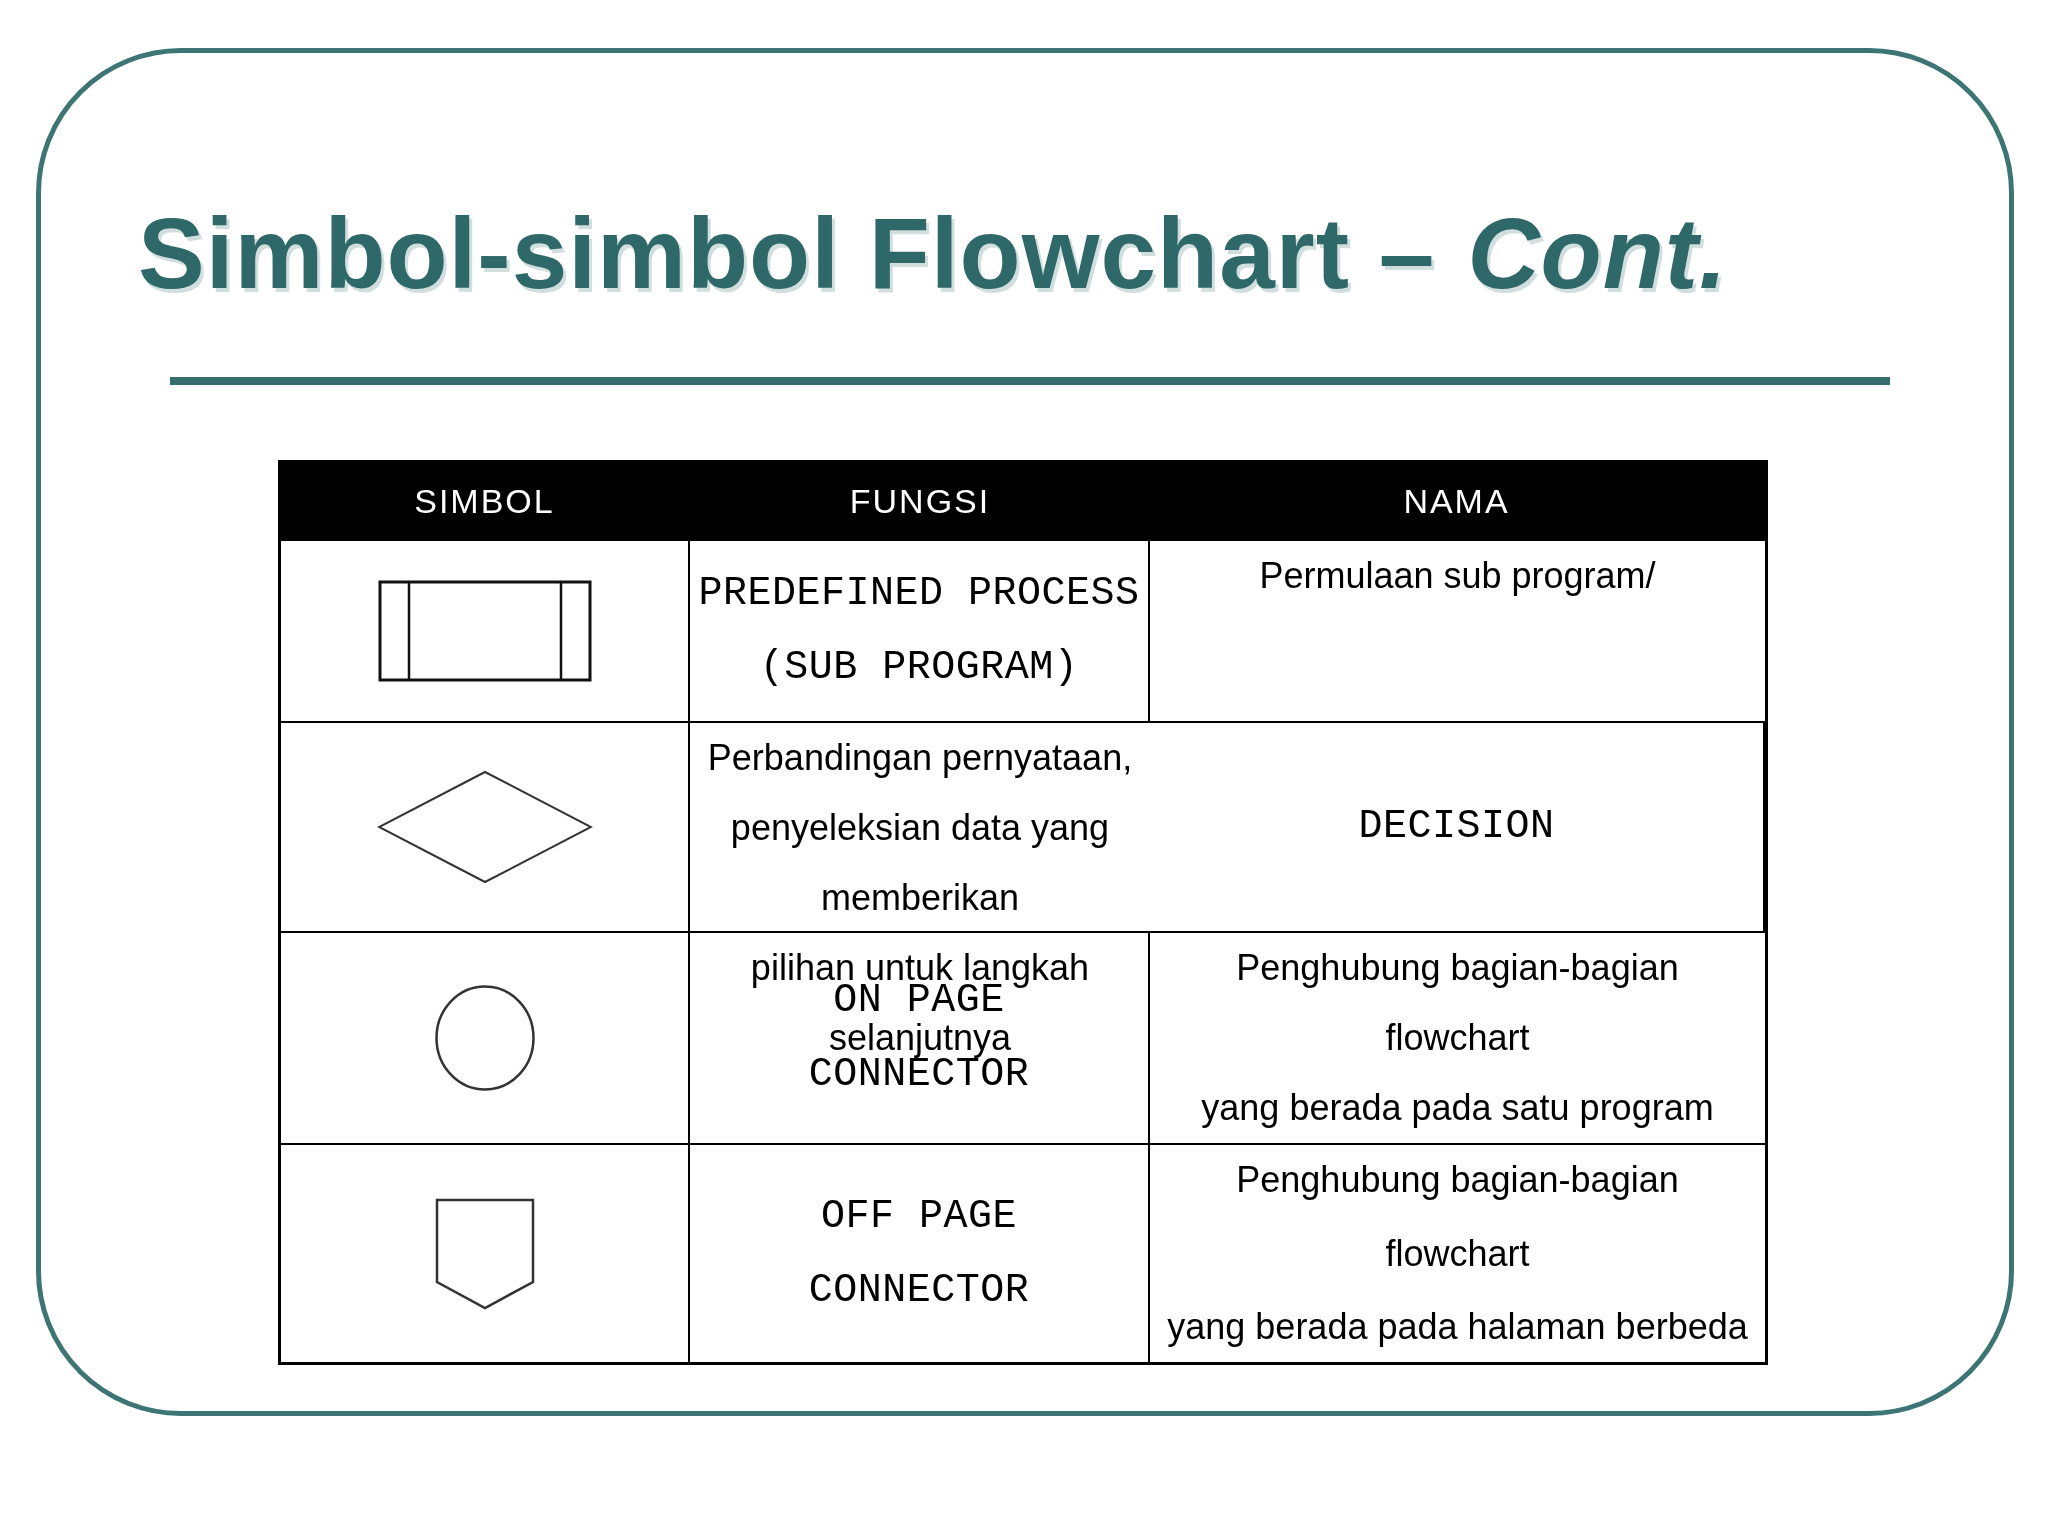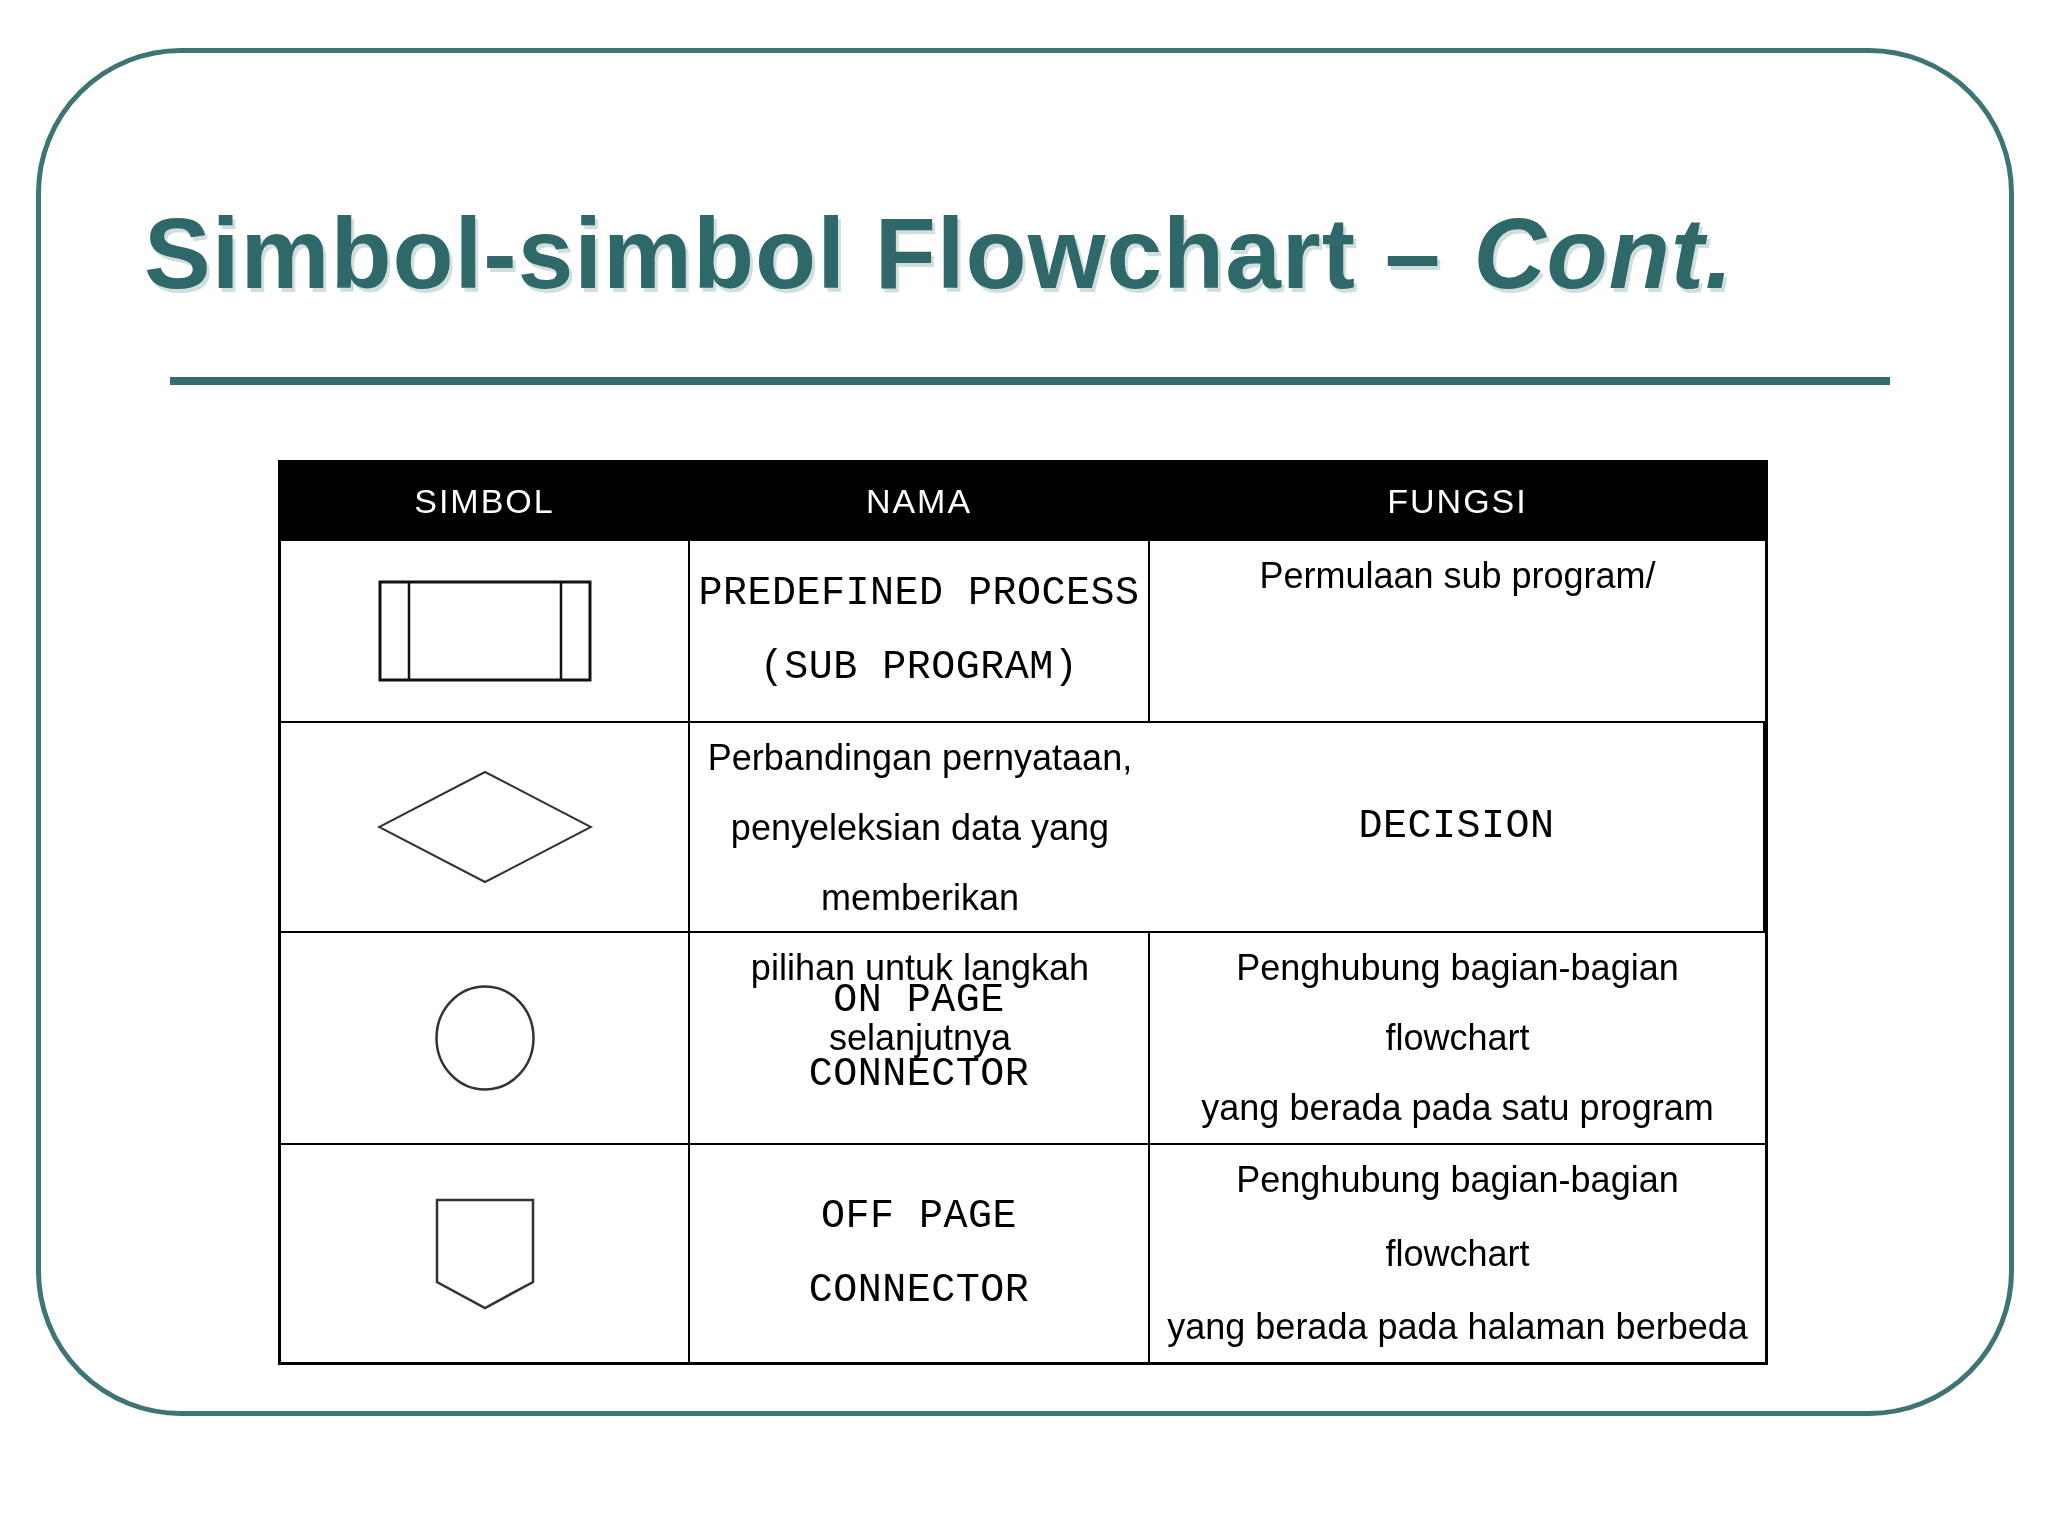--- a/index.html
+++ b/index.html
@@ -15,21 +15,21 @@
   .frame {
     position: absolute;
     left: 36px; top: 48px;
     width: 1978px; height: 1368px;
     box-sizing: border-box;
     border: 5px solid var(--color-frame_border, #3d7575);
     border-radius: 145px;
   }
   .title {
     position: absolute;
-    left: 144px; top: 196px;
+    left: 138px; top: 196px;
     margin: 0;
     font-size: 100px;
     font-weight: bold;
     letter-spacing: 1px;
     color: var(--color-title, #2f6868);
     white-space: nowrap;
     text-shadow: 3px 4px 0 rgba(47,104,104,0.22);
   }
   .title .cont {
     font-style: italic;
@@ -91,22 +91,22 @@
 
   <div class="frame"></div>
 
   <h1 class="title"><span>Simbol-simbol Flowchart –</span><span class="cont">Cont.</span></h1>
 
   <div class="title-underline"></div>
 
   <div class="symbol-table">
 
     <div class="cell th">SIMBOL</div>
+    <div class="cell th last-col">FUNGSI</div>
     <div class="cell th">NAMA</div>
-    <div class="cell th last-col">FUNGSI</div>
 
     <div class="cell sym">
       <span>
         <svg width="214" height="102" viewBox="0 0 214 102">
           <rect x="2" y="2" width="210" height="98" fill="none" stroke="#111111" stroke-width="3"></rect>
           <line x1="31" y1="2" x2="31" y2="100" stroke="#111111" stroke-width="2.5"></line>
           <line x1="183" y1="2" x2="183" y2="100" stroke="#111111" stroke-width="2.5"></line>
         </svg>
       </span>
     </div>

